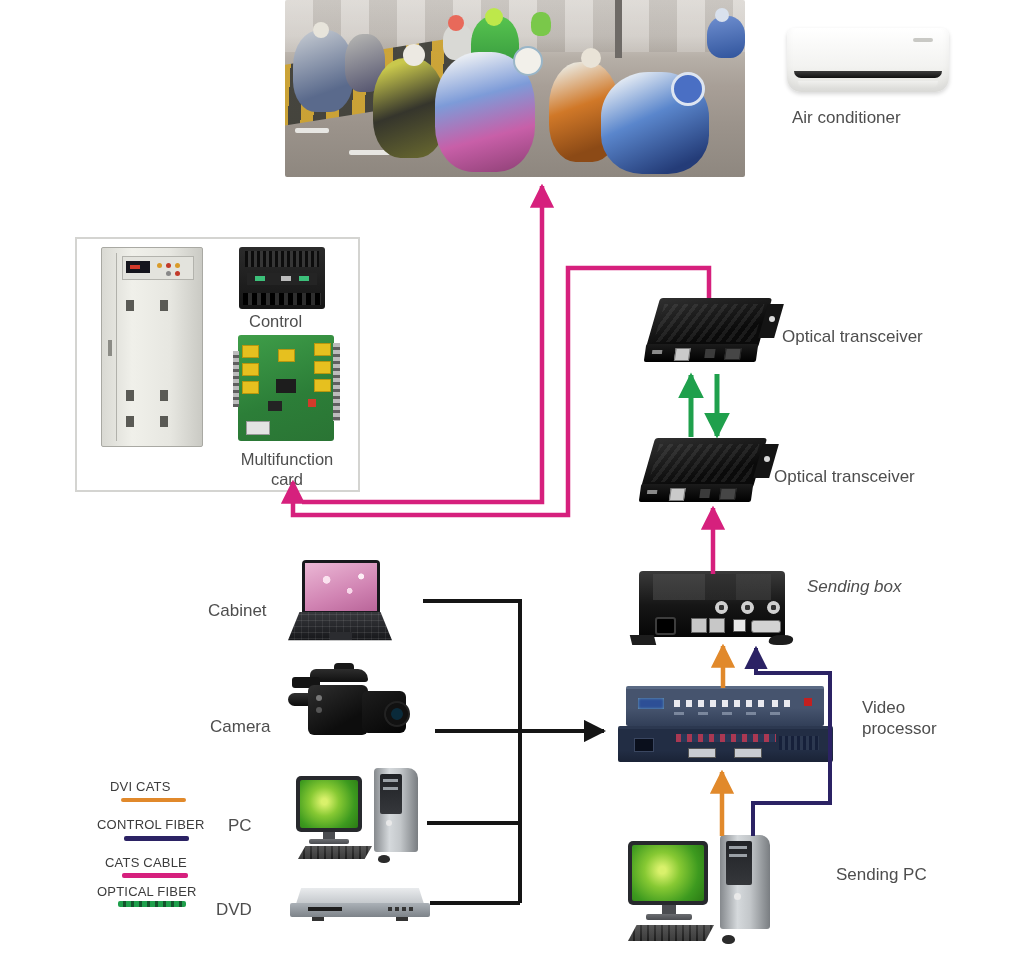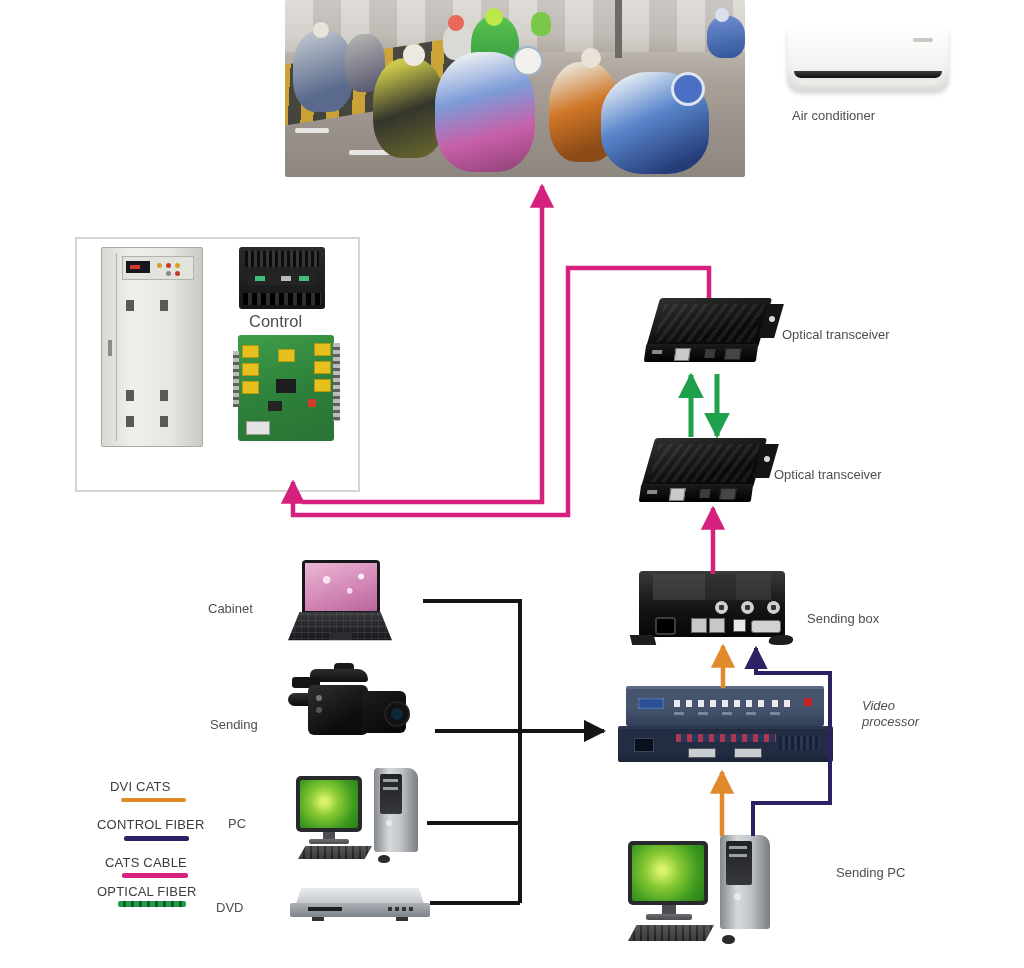--- a/index.html
+++ b/index.html
@@ -1,19 +1,19 @@
 <!DOCTYPE html>
 <html style="--cable-dvi: #e1892b; --cable-control: #2b2264; --cable-cat5: #d6207d; --cable-fiber: #1fa04c; --line-black: #151515;"><head>
 <meta charset="utf-8">
 <style>
   html,body{margin:0;padding:0;background:#fff;}
   .stage{position:relative;width:1024px;height:968px;background:#fff;overflow:hidden;
          font-family:"Liberation Sans",sans-serif;}
   .abs{position:absolute;}
-  .lbl{position:absolute;color:#4e4e4e;font-size:13px;line-height:1.22;}
+  .lbl{position:absolute;color:#4e4e4e;font-size:17px;line-height:1.22;}
   .lbl.center{text-align:center;}
   .legend-text{position:absolute;color:#3c3c3c;font-size:13px;letter-spacing:.2px;}
   .legend-line{position:absolute;height:4px;border-radius:2px;}
   .legend-line.dvi{background:var(--cable-dvi);}
   .legend-line.control{background:var(--cable-control);height:5px;}
   .legend-line.cat5{background:var(--cable-cat5);height:5px;}
   .legend-line.fiber{height:6px;background:repeating-linear-gradient(90deg,var(--cable-fiber) 0 5px,#14532d 5px 8px);}
 
   
   .led{left:285px;top:0;width:460px;height:177px;overflow:hidden;border-radius:2px;
@@ -294,20 +294,21 @@
     <div class="relay" style="left:76px;top:26px;"></div>
     <div class="relay" style="left:76px;top:44px;"></div>
     <div class="relay" style="left:40px;top:14px;"></div>
     <div class="mfc-pins-r"></div>
     <div class="mfc-pins-l"></div>
     <div class="mfc-chip1"></div>
     <div class="mfc-chip2"></div>
     <div class="mfc-conn"></div>
     <div class="mfc-red"></div>
   </div>
+  <div class="lbl center" style="left:228px;top:449px;width:118px;font-size:16.5px;">Multifunction card</div>
 
   <div class="abs ot" style="left:645px;top:296px;">
     <div class="ot-body">
         <i></i>
       </div>
     <div class="ot-flange"></div>
     <div class="ot-hole"></div>
     <div class="ot-front">
       <div class="ot-tag"></div>
       <div class="ot-rj"></div>
@@ -340,39 +341,39 @@
       <div class="bnc" style="left:128px;"></div>
       <div class="sbx-pwr"></div>
       <div class="sbx-rj" style="left:52px;"></div>
       <div class="sbx-rj" style="left:70px;"></div>
       <div class="sbx-usb"></div>
       <div class="sbx-dvi"></div>
     </div>
     <div class="sbx-fl l"></div>
     <div class="sbx-fl r"></div>
   </div>
-  <div class="lbl" style="left:807px;top:611px;">Sending box</div>
+  <div class="lbl" style="left:807px;top:577px;font-style:italic;">Sending box</div>
 
   <div class="abs vp">
     <div class="vp-u1">
       <div class="vp-disp"></div>
       <div class="vp-btns1"></div>
       <div class="vp-btns2"></div>
       <div class="vp-btns3"></div>
       <div class="vp-red"></div>
     </div>
     <div class="vp-u2">
       <div class="vp-port"></div>
       <div class="vp-row"></div>
       <div class="vp-dvi" style="left:70px;"></div>
       <div class="vp-dvi" style="left:116px;"></div>
       <div class="vp-vent"></div>
     </div>
   </div>
-  <div class="lbl" style="left:862px;top:698px;width:90px;font-style:italic;">Video processor</div>
+  <div class="lbl" style="left:862px;top:698px;width:90px;">Video processor</div>
 
   <div class="abs pcgrp cpc" style="left:628px;top:835px;">
     <div class="mon">
         <div class="scr"></div>
       </div>
     <div class="mon-stand"></div>
     <div class="mon-base"></div>
     <div class="twr">
       <div class="twr-front">
           <i></i>
@@ -397,21 +398,21 @@
     <div class="cam-eye"></div>
     <div class="cam-handle"></div>
     <div class="cam-vf"></div>
     <div class="cam-mic"></div>
     <div class="cam-body">
         <i></i>
       </div>
     <div class="cam-lens"></div>
     <div class="cam-glass"></div>
   </div>
-  <div class="lbl" style="left:210px;top:717px;">Sending</div>
+  <div class="lbl" style="left:210px;top:717px;">Camera</div>
 
   <div class="abs pcgrp pcg" style="left:296px;top:768px;">
     <div class="mon">
         <div class="scr"></div>
       </div>
     <div class="mon-stand"></div>
     <div class="mon-base"></div>
     <div class="twr">
       <div class="twr-front">
           <i></i>

